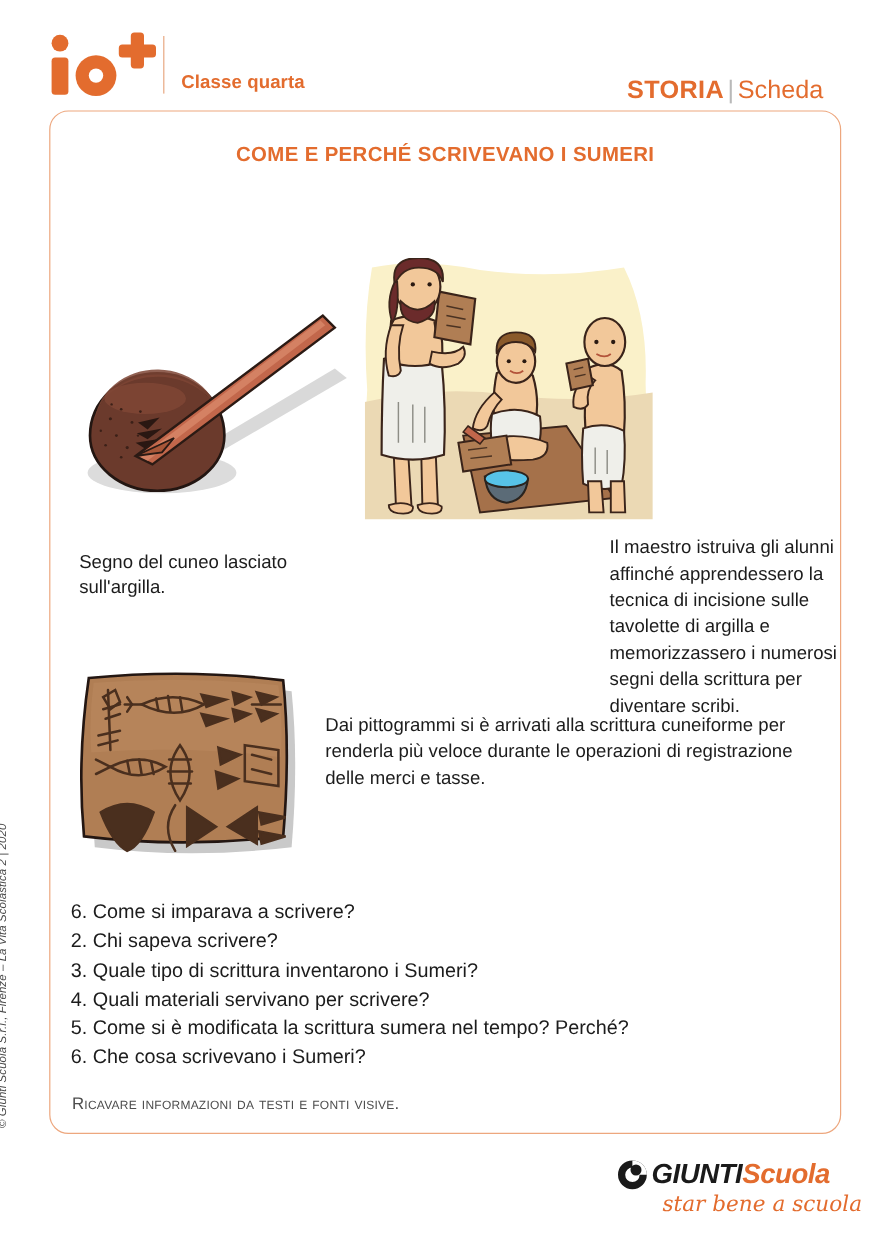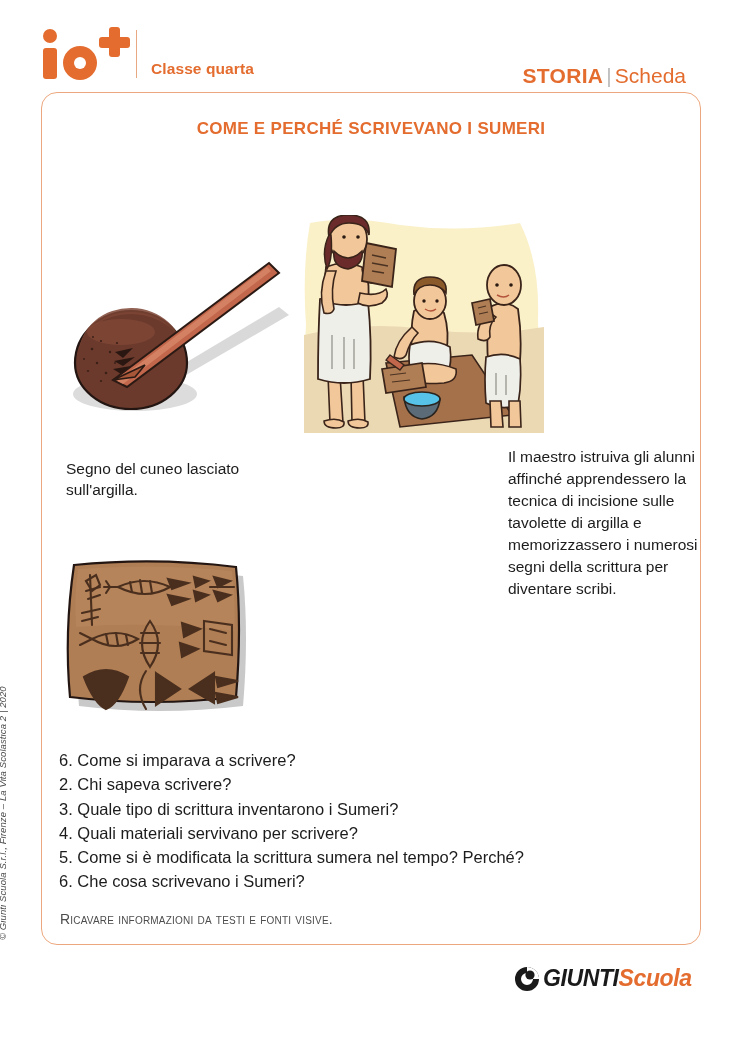--- a/index.html
+++ b/index.html
@@ -469,20 +469,21 @@
         <path d="M84 120 q-12 18 0 38"></path>
         <path d="M94 122 L118 138 L94 154 Z" fill="#4A2F1E"></path>
 
         <path d="M152 122 L128 138 L152 152 Z" fill="#4A2F1E"></path>
         <path d="M154 126 L176 130 L156 136 Z" fill="#4A2F1E"></path>
         <path d="M154 142 L176 146 L156 152 Z" fill="#4A2F1E"></path>
       </g>
     </svg>
   </div>
 
+  <div class="cap-3">Dai pittogrammi si è arrivati alla scrittura cuneiforme per renderla più veloce durante le operazioni di registrazione delle merci e tasse.</div>
 
   <div class="questions">
     <div class="q">6. Come si imparava a scrivere?</div>
     <div class="q">2. Chi sapeva scrivere?</div>
     <div class="q">3. Quale tipo di scrittura inventarono i Sumeri?</div>
     <div class="q">4. Quali materiali servivano per scrivere?</div>
     <div class="q">5. Come si è modificata la scrittura sumera nel tempo? Perché?</div>
     <div class="q">6. Che cosa scrivevano i Sumeri?</div>
   </div>
 
@@ -496,13 +497,14 @@
 <div class="footer-logo">
   <svg class="gi-mark" viewBox="0 0 26 26" width="26" height="26" aria-hidden="true">
     <path d="M13 1 a12 12 0 1 0 0 24 a12 12 0 0 0 0 -24 z
              M13 7 a6 6 0 1 1 0 12 a6 6 0 0 1 0 -12 z" fill="#1a1a1a"></path>
     <path d="M13 1 a12 12 0 0 1 12 12 l-12 0 z" fill="#ffffff"></path>
     <circle cx="16" cy="9" r="4.6" fill="#1a1a1a"></circle>
   </svg>
   <div class="gi-word">
     <span class="g1">GIUNTI</span><span class="g2">Scuola</span>
   </div>
+  <div class="gi-tag">star bene a scuola</div>
 </div>
 
 </body></html>

